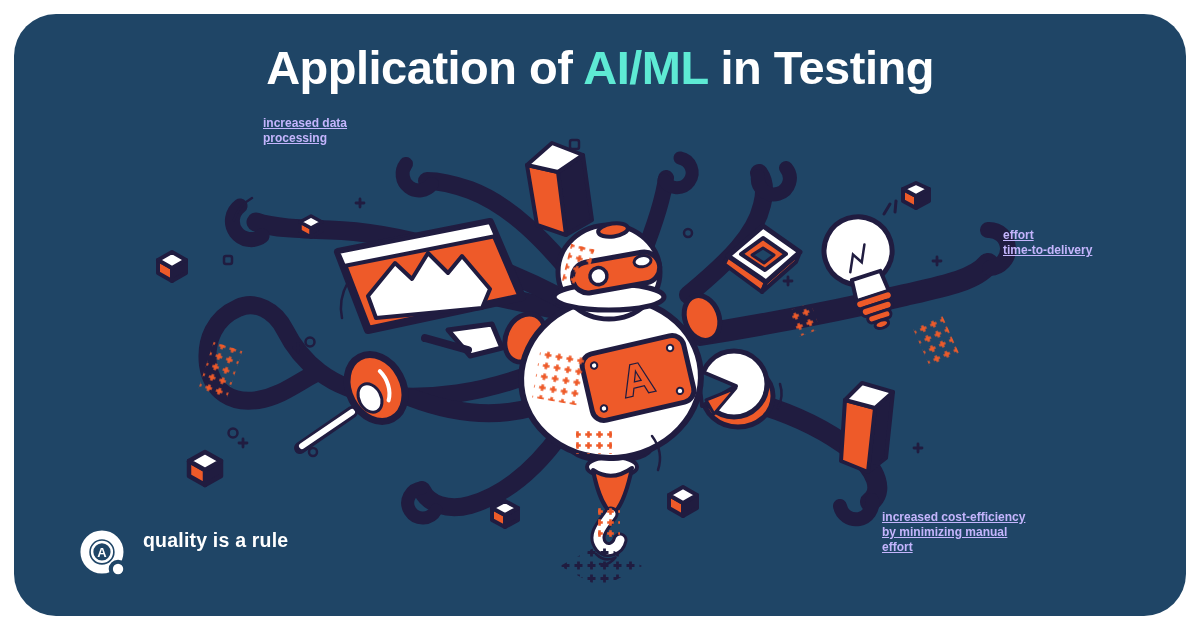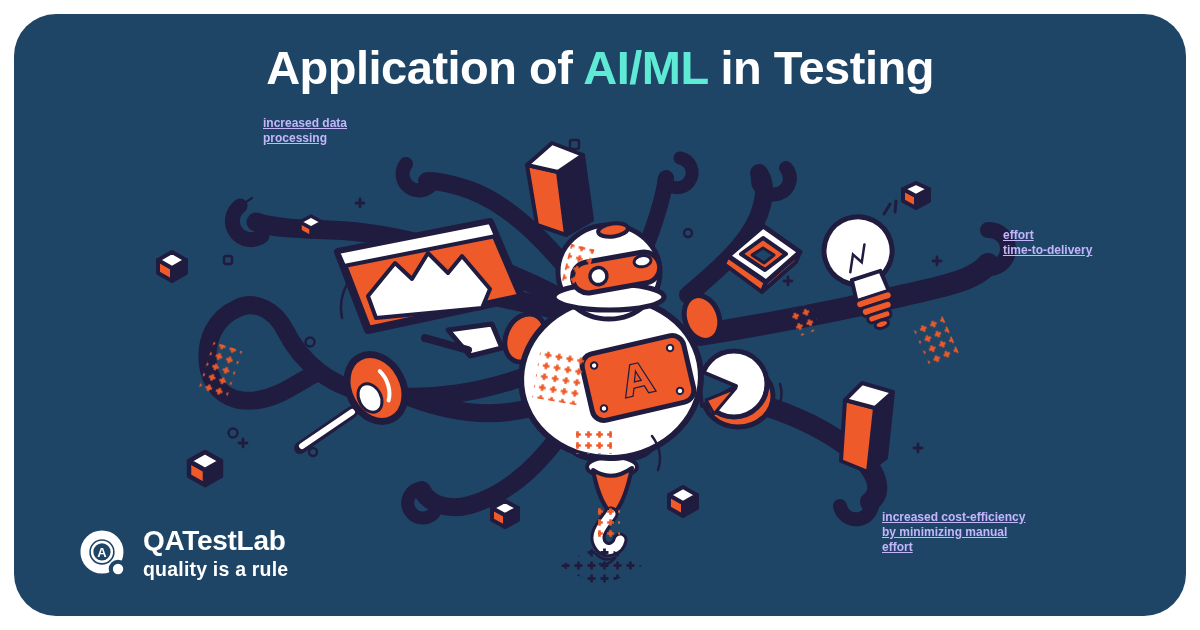--- a/index.html
+++ b/index.html
@@ -213,18 +213,17 @@
 effort</div>
 
   <div class="logo">
     <svg width="56" height="56" viewBox="0 0 54 54">
       <circle cx="26" cy="25" r="16.5" fill="none" stroke="#ffffff" stroke-width="8.5"></circle>
       <circle cx="26" cy="25" r="9.5" fill="none" stroke="#ffffff" stroke-width="2.4"></circle>
       <text x="26" y="29.5" text-anchor="middle" font-family="Liberation Sans, sans-serif" font-size="12.5" font-weight="bold" fill="#ffffff">A</text>
       <circle cx="41.5" cy="41.5" r="7" fill="#ffffff" stroke="#1f4566" stroke-width="4"></circle>
     </svg>
     <div class="logo-text">
-      <div class="name">QATestLab</div>
       <div class="tagline">quality is a rule</div>
     </div>
   </div>
 
 </div>
 
 </body></html>

